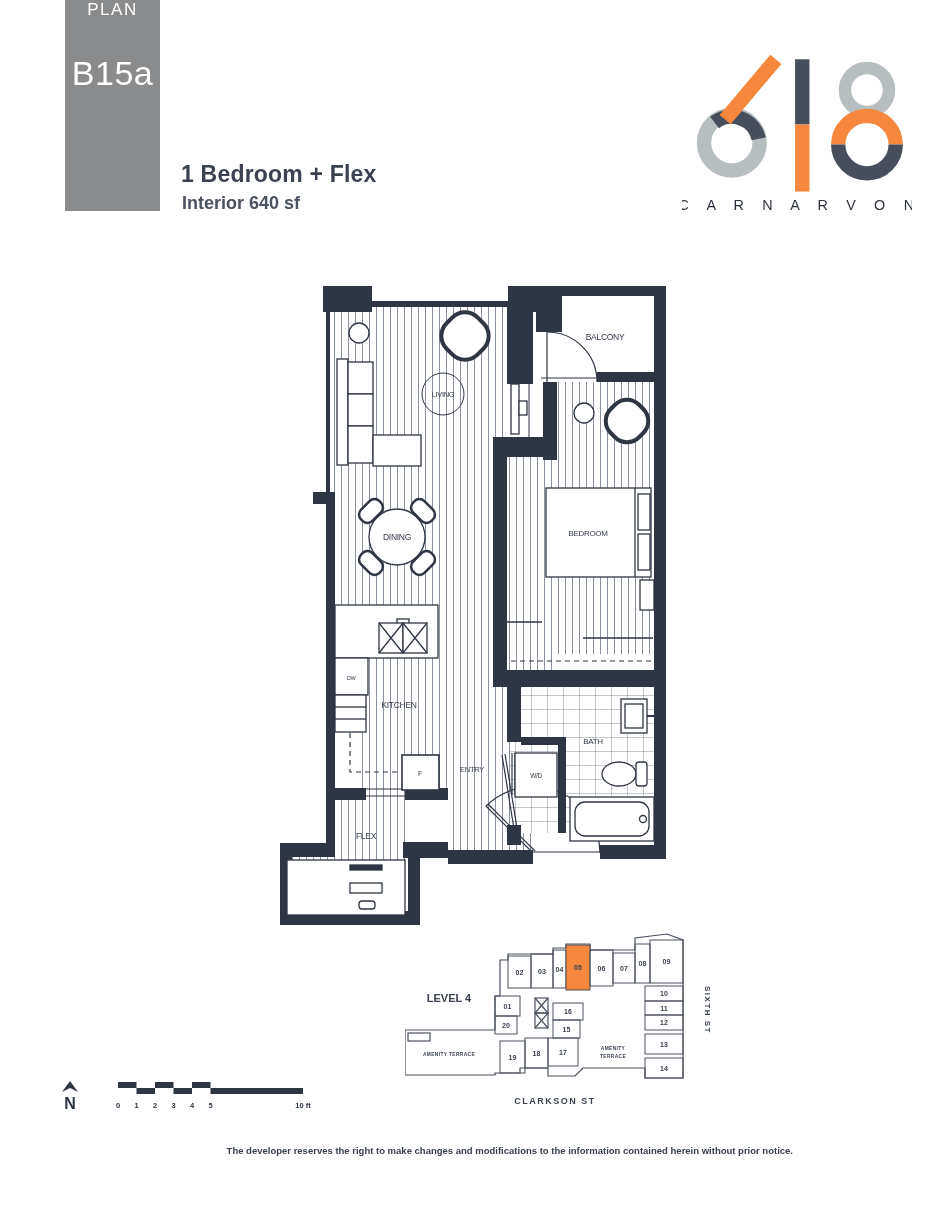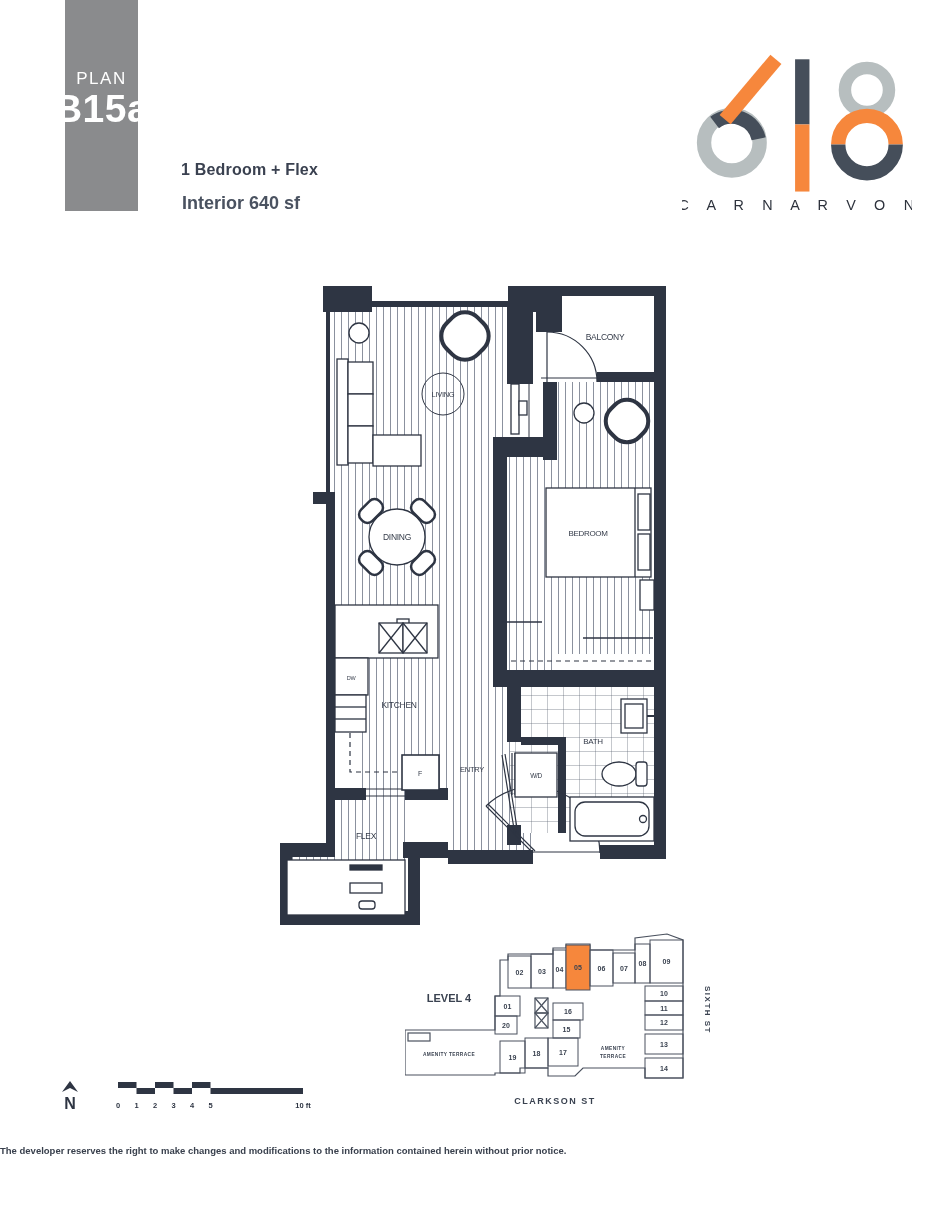--- a/index.html
+++ b/index.html
@@ -1,28 +1,28 @@
 <!DOCTYPE html>
 <html><head>
 <meta charset="utf-8">
 <style>
   html,body{margin:0;padding:0;background:#fff;}
   #page{position:relative;width:945px;height:1215px;background:#ffffff;overflow:hidden;
         font-family:"Liberation Sans",sans-serif;color:#2e3543;}
   .abs{position:absolute;}
   
-  #plan-badge{left:65px;top:0;width:73px;height:211px;background:#8a8b8d;
-              display:flex;flex-direction:column;justify-content:center;align-items:center;
+  #plan-badge{left:65px;top:0;width:95px;height:211px;background:#8a8b8d;
+              display:flex;flex-direction:column;justify-content:flex-start;align-items:center;
               padding-bottom:13px;box-sizing:border-box;color:#fff;text-align:center;}
   #plan-badge .plan-word{font-size:17px;letter-spacing:1.5px;font-weight:400;}
-  #plan-badge .plan-code{font-size:39px;font-weight:bold;line-height:1.05;letter-spacing:0.5px;}
-  #plan-title{left:181px;top:161px;font-size:16px;font-weight:bold;color:#3a4150;letter-spacing:0.2px;}
+  #plan-badge .plan-code{font-size:34px;font-weight:normal;line-height:1.05;letter-spacing:0.5px;margin-top:36px;}
+  #plan-title{left:181px;top:161px;font-size:23px;font-weight:bold;color:#3a4150;letter-spacing:0.2px;}
   #plan-subtitle{left:182px;top:193px;font-size:18px;color:#4a5260;font-weight:bold;}
   
-  #disclaimer{left:0;top:1144px;width:793px;text-align:left;font-size:9.5px;font-weight:bold;
+  #disclaimer{left:0;top:1144px;width:793px;text-align:right;font-size:9.5px;font-weight:bold;
               color:#39404d;line-height:13.5px;}
   svg text{font-family:"Liberation Sans",sans-serif;}
 </style>
 </head>
 <body>
 
 <div id="page">
 
   <div id="plan-badge" class="abs">
     <div class="plan-word">PLAN</div>

